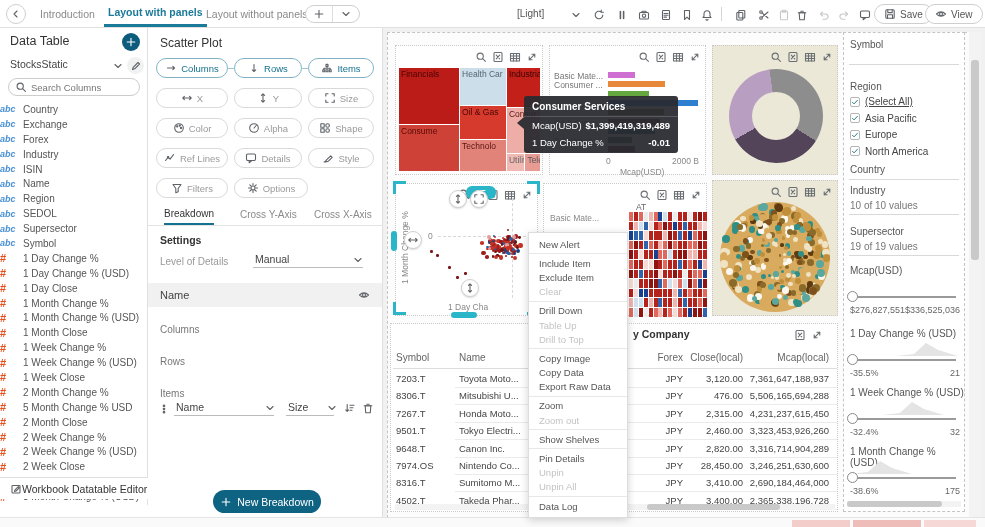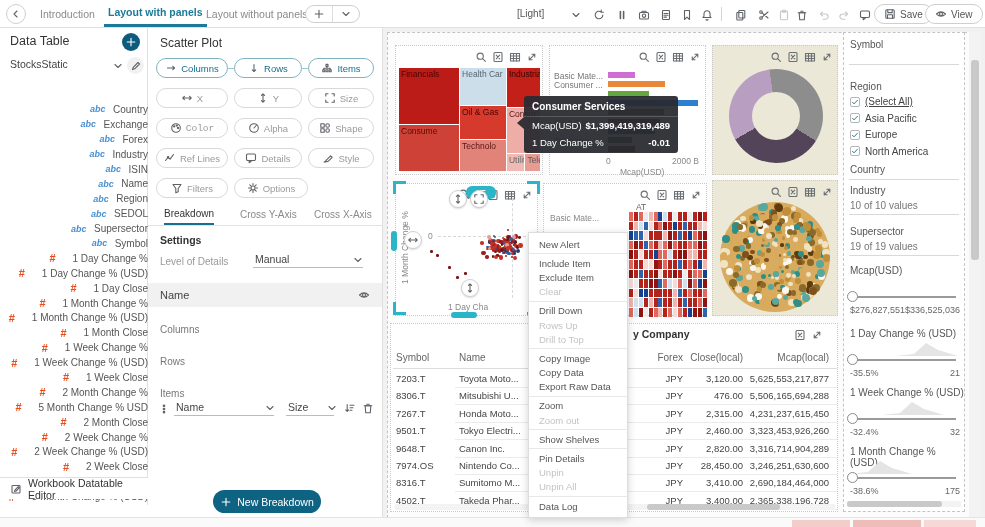--- a/index.html
+++ b/index.html
@@ -30,27 +30,27 @@
   .circbtn-dark { width:18px; height:18px; border-radius:50%; background:#0d5c7d; color:#fff;
     display:flex; align-items:center; justify-content:center; }
   .circbtn-lt { width:17px; height:17px; border-radius:50%; background:#f1f1f1; color:#888;
     display:flex; align-items:center; justify-content:center; }
   .sb-src { left:10px; top:30px; font-size:10.5px; color:#444; }
   .searchbox { left:8px; top:50px; width:132px; height:18px; border:1px solid #ccc; border-radius:9px;
     display:flex; align-items:center; gap:4px; padding:0 6px; color:#999; background:#fff; }
   .searchbox input { border:none; outline:none; width:95px; font-size:9.5px; color:#555; background:transparent;
     font-family:"Liberation Sans",sans-serif;}
   #col-list { left:0px; top:74px; width:148px; height:403px; overflow:hidden; }
-  .colrow { display:flex; align-items:center; height:14.9px; gap:5px;justify-content:flex-end; }
+  .colrow { display:flex; align-items:center; height:14.9px; gap:5px; }
   .colpre { width:18px; font-weight:bold; font-size:9px; }
   .colpre.t { color:#4a90d2; font-style:italic; }
   .colpre.n { color:#e84e1c; font-size:11px; }
   .colname { color:#555; font-size:10px; white-space:nowrap; }
   #sb-footer { left:0; top:477px; width:148px; height:22px; border-top:1px solid #e0e0e0; background:#fff;
-    display:flex; align-items:center; gap:6px; padding-left:10px; color:#333; font-size:10.5px; position:absolute;}
+    display:flex; align-items:center; gap:0; padding-left:10px; color:#333; font-size:10.5px; position:absolute;}
   
   #settings { left:148px; top:28px; width:235px; height:499px; background:#fff; border-right:1px solid #e0e0e0; }
   .set-title { left:12px; top:8px; font-size:12px; color:#333; }
   .pill { position:absolute; height:20px; border:1px solid #d9d9d9; border-radius:11px; background:#fff;
     display:flex; align-items:center; justify-content:center; gap:4px; font-size:9.5px; color:#9a9a9a; }
   .pill.teal { border-color:#7fb3c4; color:#15718f; }
   .conn { position:absolute; height:1px; background:#9fc6d3; width:8px; }
   .stab { position:absolute; top:175px; height:22px; display:flex; align-items:center; font-size:10px; color:#8a8a8a; }
   .stab.active { color:#333; border-bottom:2px solid #15718f; }
   .stabline { left:0; top:197px; width:234px; height:1px; background:#e3e3e3; }
@@ -270,20 +270,29 @@
       </div>
     <div class="abs" style="left:127px; top:29px;">
         <div class="circbtn-lt">
           <span class="ic">
             <svg viewBox="0 0 12 12" width="12" height="12" fill="none" stroke="currentColor" stroke-width="1.1" stroke-linecap="round" stroke-linejoin="round">
               <path d="M2.5 9.5l.7-2.2L8 2.5l1.5 1.5-4.8 4.8L2.5 9.5z"></path>
             </svg>
           </span>
         </div>
       </div>
+    <div class="searchbox abs">
+      <span class="ic">
+          <svg viewBox="0 0 12 12" width="12" height="12" fill="none" stroke="currentColor" stroke-width="1.1" stroke-linecap="round" stroke-linejoin="round">
+            <circle cx="5.2" cy="5.2" r="3.1"></circle>
+            <path d="M7.6 7.6L10.4 10.4"></path>
+          </svg>
+        </span>
+      <input placeholder="Search Columns" style="">
+    </div>
     <div id="col-list" class="abs">
         <div class="colrow">
           <span class="colpre t">abc</span>
           <span class="colname">Country</span>
         </div>
         <div class="colrow">
           <span class="colpre t">abc</span>
           <span class="colname">Exchange</span>
         </div>
         <div class="colrow">
@@ -447,21 +456,21 @@
         <span>Y</span>
       </div>
     <div class="pill" style="left:160px; top:60px; width:66px;">
       <span class="ic">
           <svg viewBox="0 0 12 12" width="12" height="12" fill="none" stroke="currentColor" stroke-width="1.1" stroke-linecap="round" stroke-linejoin="round">
             <path d="M1.8 4V1.8H4M8 1.8h2.2V4M10.2 8v2.2H8M4 10.2H1.8V8"></path>
           </svg>
         </span>
         <span>Size</span>
       </div>
-    <div class="pill" style="left:8px; top:90px; width:72px;font-family:Liberation Mono, monospace;">
+    <div class="pill" style="left:8px; top:90px; width:72px;">
       <span class="ic">
           <svg viewBox="0 0 12 12" width="12" height="12" fill="none" stroke="currentColor" stroke-width="1.1" stroke-linecap="round" stroke-linejoin="round">
             <circle cx="6" cy="6" r="4.3"></circle>
             <circle cx="4.2" cy="4.4" r="0.6" fill="currentColor"></circle>
             <circle cx="6.8" cy="3.6" r="0.6" fill="currentColor"></circle>
             <circle cx="8" cy="6" r="0.6" fill="currentColor"></circle>
           </svg>
         </span>
         <span>Color</span>
       </div>
@@ -1370,21 +1379,21 @@
           <div class="ct-head" style="left: 5px; top: 6px; width: 60px; text-align: left;">Symbol</div>
           <div class="ct-head" style="left: 68px; top: 6px; width: 68px; text-align: left;">Name</div>
           <div class="ct-head" style="left: 240px; top: 6px; width: 52px; text-align: right;">Forex</div>
           <div class="ct-head" style="left: 297px; top: 6px; width: 55px; text-align: right;">Close(local)</div>
           <div class="ct-head" style="left: 355px; top: 6px; width: 83px; text-align: right;">Mcap(local)</div>
           <div class="ct-line" style="left: 2px; top: 22px; width: 444px; height: 1px; background: rgb(221, 221, 221);"></div>
           <div class="ct-cell" style="left: 5px; top: 27px; width: 60px; text-align: left;">7203.T</div>
           <div class="ct-cell" style="left: 68px; top: 27px; width: 68px; text-align: left;">Toyota Moto...</div>
           <div class="ct-cell" style="left: 240px; top: 27px; width: 52px; text-align: right;">JPY</div>
           <div class="ct-cell" style="left: 297px; top: 27px; width: 55px; text-align: right;">3,120.00</div>
-          <div class="ct-cell" style="left: 355px; top: 27px; width: 83px; text-align: right;">5,625,553,217,877</div>
+          <div class="ct-cell" style="left: 355px; top: 27px; width: 83px; text-align: right;">7,361,647,188,937</div>
           <div class="ct-line" style="left: 64px; top: 41px; width: 382px; height: 1px;"></div>
           <div class="ct-cell" style="left: 5px; top: 44.4px; width: 60px; text-align: left;">8306.T</div>
           <div class="ct-cell" style="left: 68px; top: 44.4px; width: 68px; text-align: left;">Mitsubishi U...</div>
           <div class="ct-cell" style="left: 240px; top: 44.4px; width: 52px; text-align: right;">JPY</div>
           <div class="ct-cell" style="left: 297px; top: 44.4px; width: 55px; text-align: right;">476.00</div>
           <div class="ct-cell" style="left: 355px; top: 44.4px; width: 83px; text-align: right;">5,506,165,694,288</div>
           <div class="ct-line" style="left: 64px; top: 58.4px; width: 382px; height: 1px;"></div>
           <div class="ct-cell" style="left: 5px; top: 61.8px; width: 60px; text-align: left;">7267.T</div>
           <div class="ct-cell" style="left: 68px; top: 61.8px; width: 68px; text-align: left;">Honda Moto...</div>
           <div class="ct-cell" style="left: 240px; top: 61.8px; width: 52px; text-align: right;">JPY</div>
@@ -1576,21 +1585,21 @@
   </div>
 
   <div id="ctxmenu">
       <div class="menu-item">New Alert</div>
       <div class="menu-div"></div>
       <div class="menu-item">Include Item</div>
       <div class="menu-item">Exclude Item</div>
       <div class="menu-item disabled">Clear</div>
       <div class="menu-div"></div>
       <div class="menu-item">Drill Down</div>
-      <div class="menu-item disabled">Rows Up</div>
+      <div class="menu-item disabled">Table Up</div>
       <div class="menu-item disabled">Drill to Top</div>
       <div class="menu-div"></div>
       <div class="menu-item">Copy Image</div>
       <div class="menu-item">Copy Data</div>
       <div class="menu-item">Export Raw Data</div>
       <div class="menu-div"></div>
       <div class="menu-item">Zoom</div>
       <div class="menu-item disabled">Zoom out</div>
       <div class="menu-div"></div>
       <div class="menu-item">Show Shelves</div>

